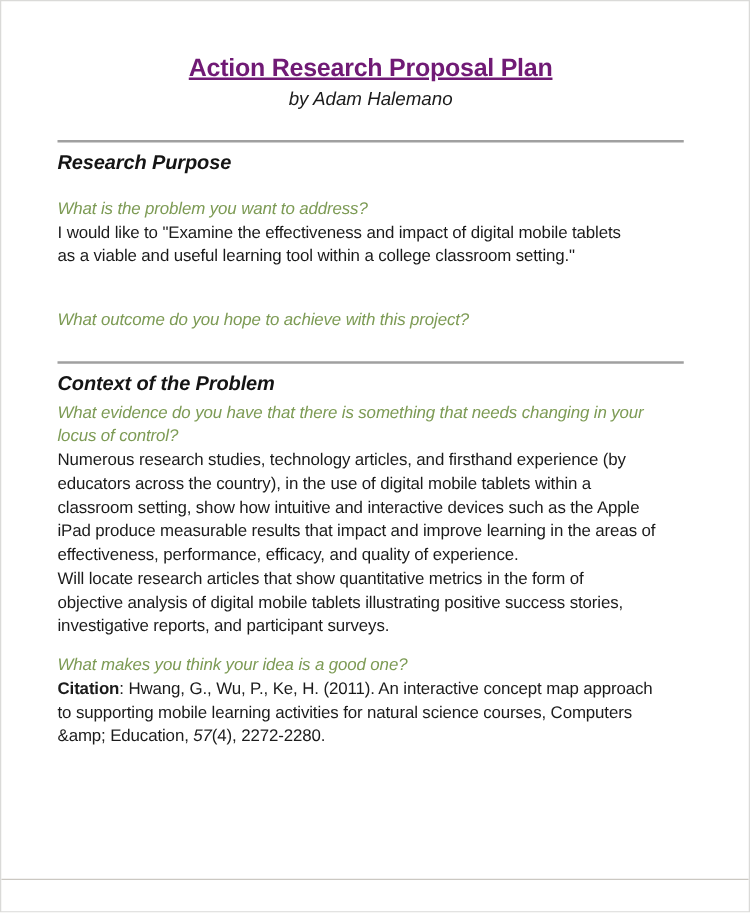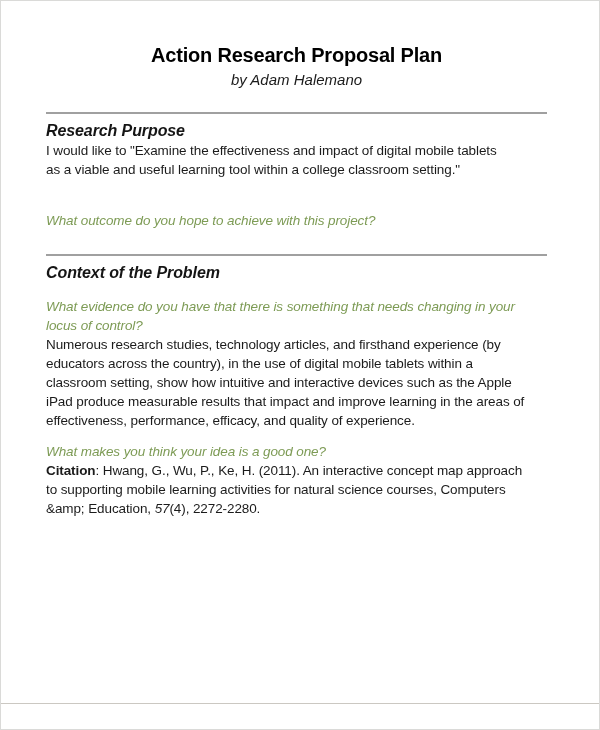--- a/index.html
+++ b/index.html
@@ -19,22 +19,23 @@
     overflow: hidden;
   }
   .content {
     padding: 0 52px 0 45px; 
   }
   .doc-header { padding-top: 41px; text-align: center; }
   .doc-title {
     font-size: 20px;
     line-height: 26px;
     font-weight: bold;
-    color: #000000;
+    color: #701a75;
     letter-spacing: -0.2px;
+    text-decoration: underline;
   }
   .doc-byline {
     margin-top: 2px;
     font-size: 15px;
     line-height: 20px;
     font-style: italic;
     color: #1b1b1b;
   }
   .divider {
     height: 2px;
@@ -58,21 +59,21 @@
     white-space: pre-line;
     letter-spacing: -0.1px;
   }
   .q {
     font-style: italic;
     color: #7d9b55;
   }
   .a { color: #1b1b1b; }
   .q-1 { margin-top: 16px; }
   .q-2 { margin-top: 32px; }
-  .q-3 { margin-top: 14px; }
+  .q-3 { margin-top: 2px; }
   .q-4 { margin-top: 12px; }
   .q-5 { margin-top: 12px; }
   .citation-label { font-weight: bold; }
   .vol-italic { font-style: italic; margin-top: 27px; }
   .bottom-rule {
     position: absolute;
     left: 0;
     right: 0;
     top: 702px;
     height: 1px;
@@ -87,37 +88,41 @@
 
     <div class="doc-header">
       <div class="doc-title">Action Research Proposal Plan</div>
       <div class="doc-byline">by Adam Halemano</div>
     </div>
 
     <div class="divider divider-1"></div>
 
     <div class="section-heading">Research Purpose</div>
 
+    <p class="q q-1">What is the problem you want to address?</p>
     <p class="a">I would like to "Examine the effectiveness and impact of digital mobile tablets
 as a viable and useful learning tool within a college classroom setting."</p>
 
     <p class="q q-2">What outcome do you hope to achieve with this project?</p>
 
     <div class="divider divider-2"></div>
 
     <div class="section-heading">Context of the Problem</div>
 
     <p class="q q-3">What evidence do you have that there is something that needs changing in your
 locus of control?</p>
     <p class="a">Numerous research studies, technology articles, and firsthand experience (by
 educators across the country), in the use of digital mobile tablets within a
 classroom setting, show how intuitive and interactive devices such as the Apple
 iPad produce measurable results that impact and improve learning in the areas of
 effectiveness, performance, efficacy, and quality of experience.</p>
 
+    <p class="a">Will locate research articles that show quantitative metrics in the form of
+objective analysis of digital mobile tablets illustrating positive success stories,
+investigative reports, and participant surveys.</p>
 
     <p class="q q-5">What makes you think your idea is a good one?</p>
     <p class="a"><span class="citation-label">Citation</span><span>: Hwang, G., Wu, P., Ke, H. (2011). An interactive concept map approach
 to supporting mobile learning activities for natural science courses, Computers
 &amp;amp; Education, </span><span class="vol-italic">57</span><span>(4), 2272-2280.</span></p>
 
   </div>
 
   <div class="bottom-rule"></div>
 </div>

